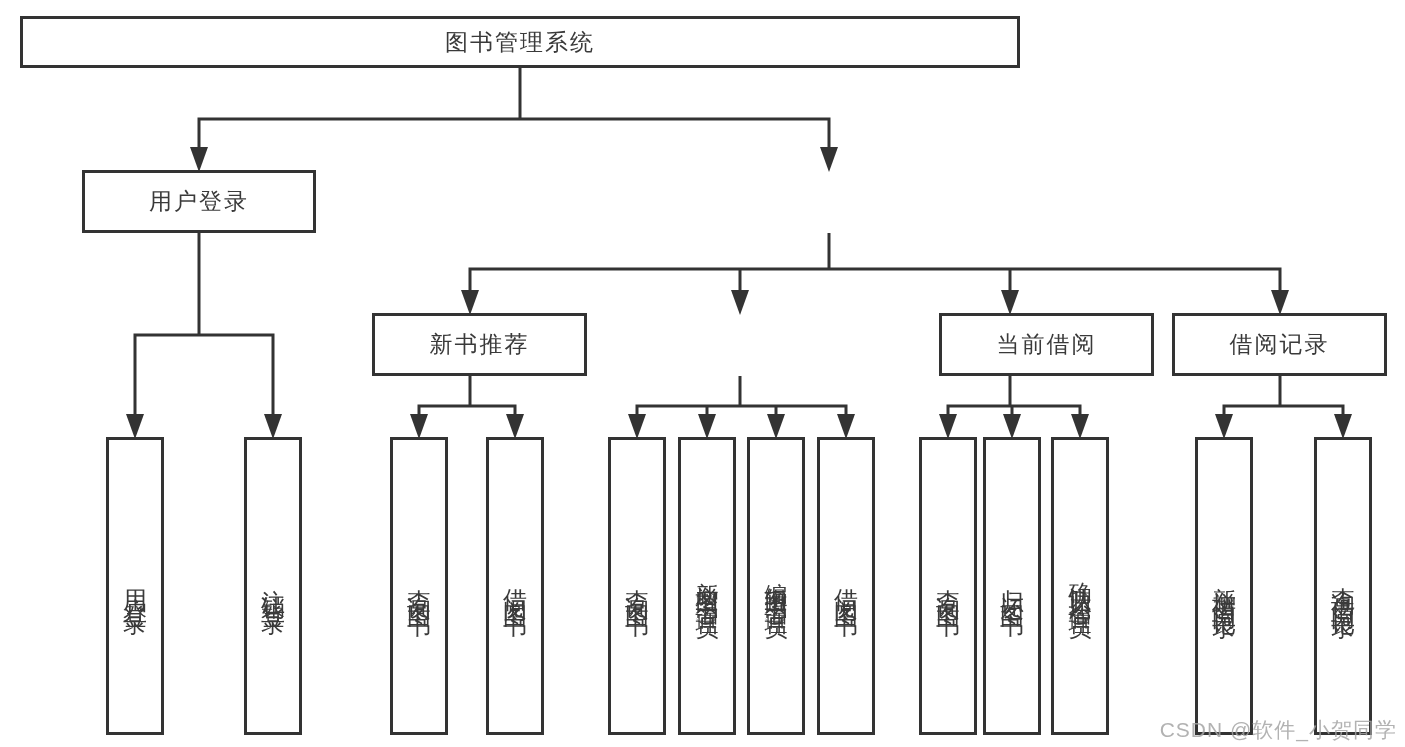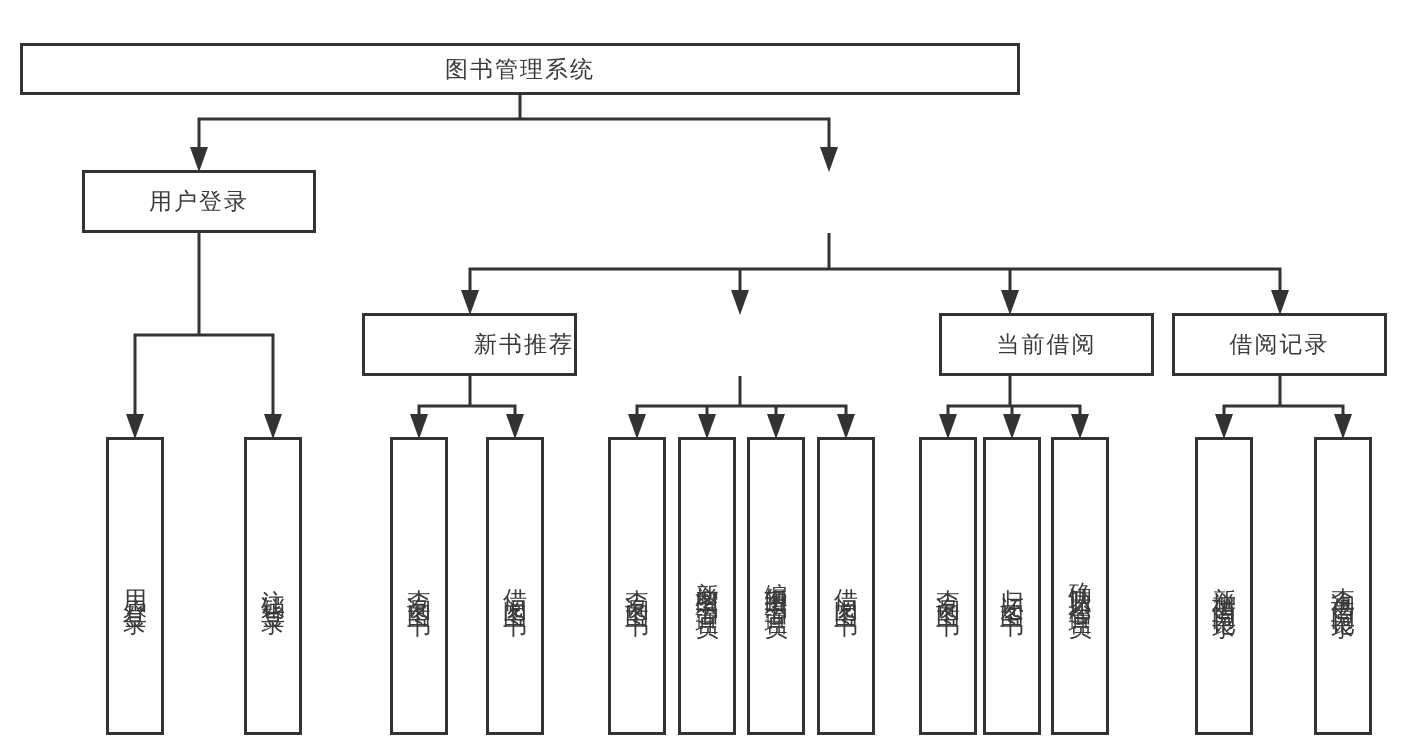--- a/index.html
+++ b/index.html
@@ -30,25 +30,25 @@
     align-items: center;
     justify-content: center;
     z-index: 1;
   }
   .h-label {
     font-size: 23px;
     letter-spacing: 2px;
     white-space: nowrap;
     color: #3a3a3a;
   }
-  .root-box   { left: 20px;  top: 16px;  width: 1000px; height: 52px; margin-top: 27px; }
+  .root-box   { left: 20px;  top: 16px;  width: 1000px; height: 52px; }
   .lv2-a      { left: 82px;  top: 170px; width: 234px;  height: 63px; }
   .lv2-b      { left: 712px; top: 170px; width: 235px;  height: 63px; }
   .lv3        { top: 313px; height: 63px; width: 215px; }
-  .lv3-a { left: 362px; justify-content: flex-end; }
+  .lv3-a { left: 372px; }
   .lv3-b { left: 633px; }
   .lv3-c { left: 903px; margin-left: 36px; }
   .lv3-d { left: 1172px; }
   .leaf { top: 437px; height: 298px; width: 58px; }
   .leaf .v-label {
     writing-mode: vertical-rl;
     text-orientation: mixed;
     font-size: 24px;
     letter-spacing: 8px;
     line-height: 1;
@@ -212,14 +212,15 @@
     <span class="v-label">确认归还（管理员）</span>
   </div>
 
   <div class="box leaf mid leaf-e1">
     <span class="v-label">新增借阅记录</span>
   </div>
   <div class="box leaf mid leaf-e2">
     <span class="v-label">查询借阅记录</span>
   </div>
 
+  <div id="watermark">CSDN @软件_小贺同学</div>
 
 </div>
 
 </body></html>

